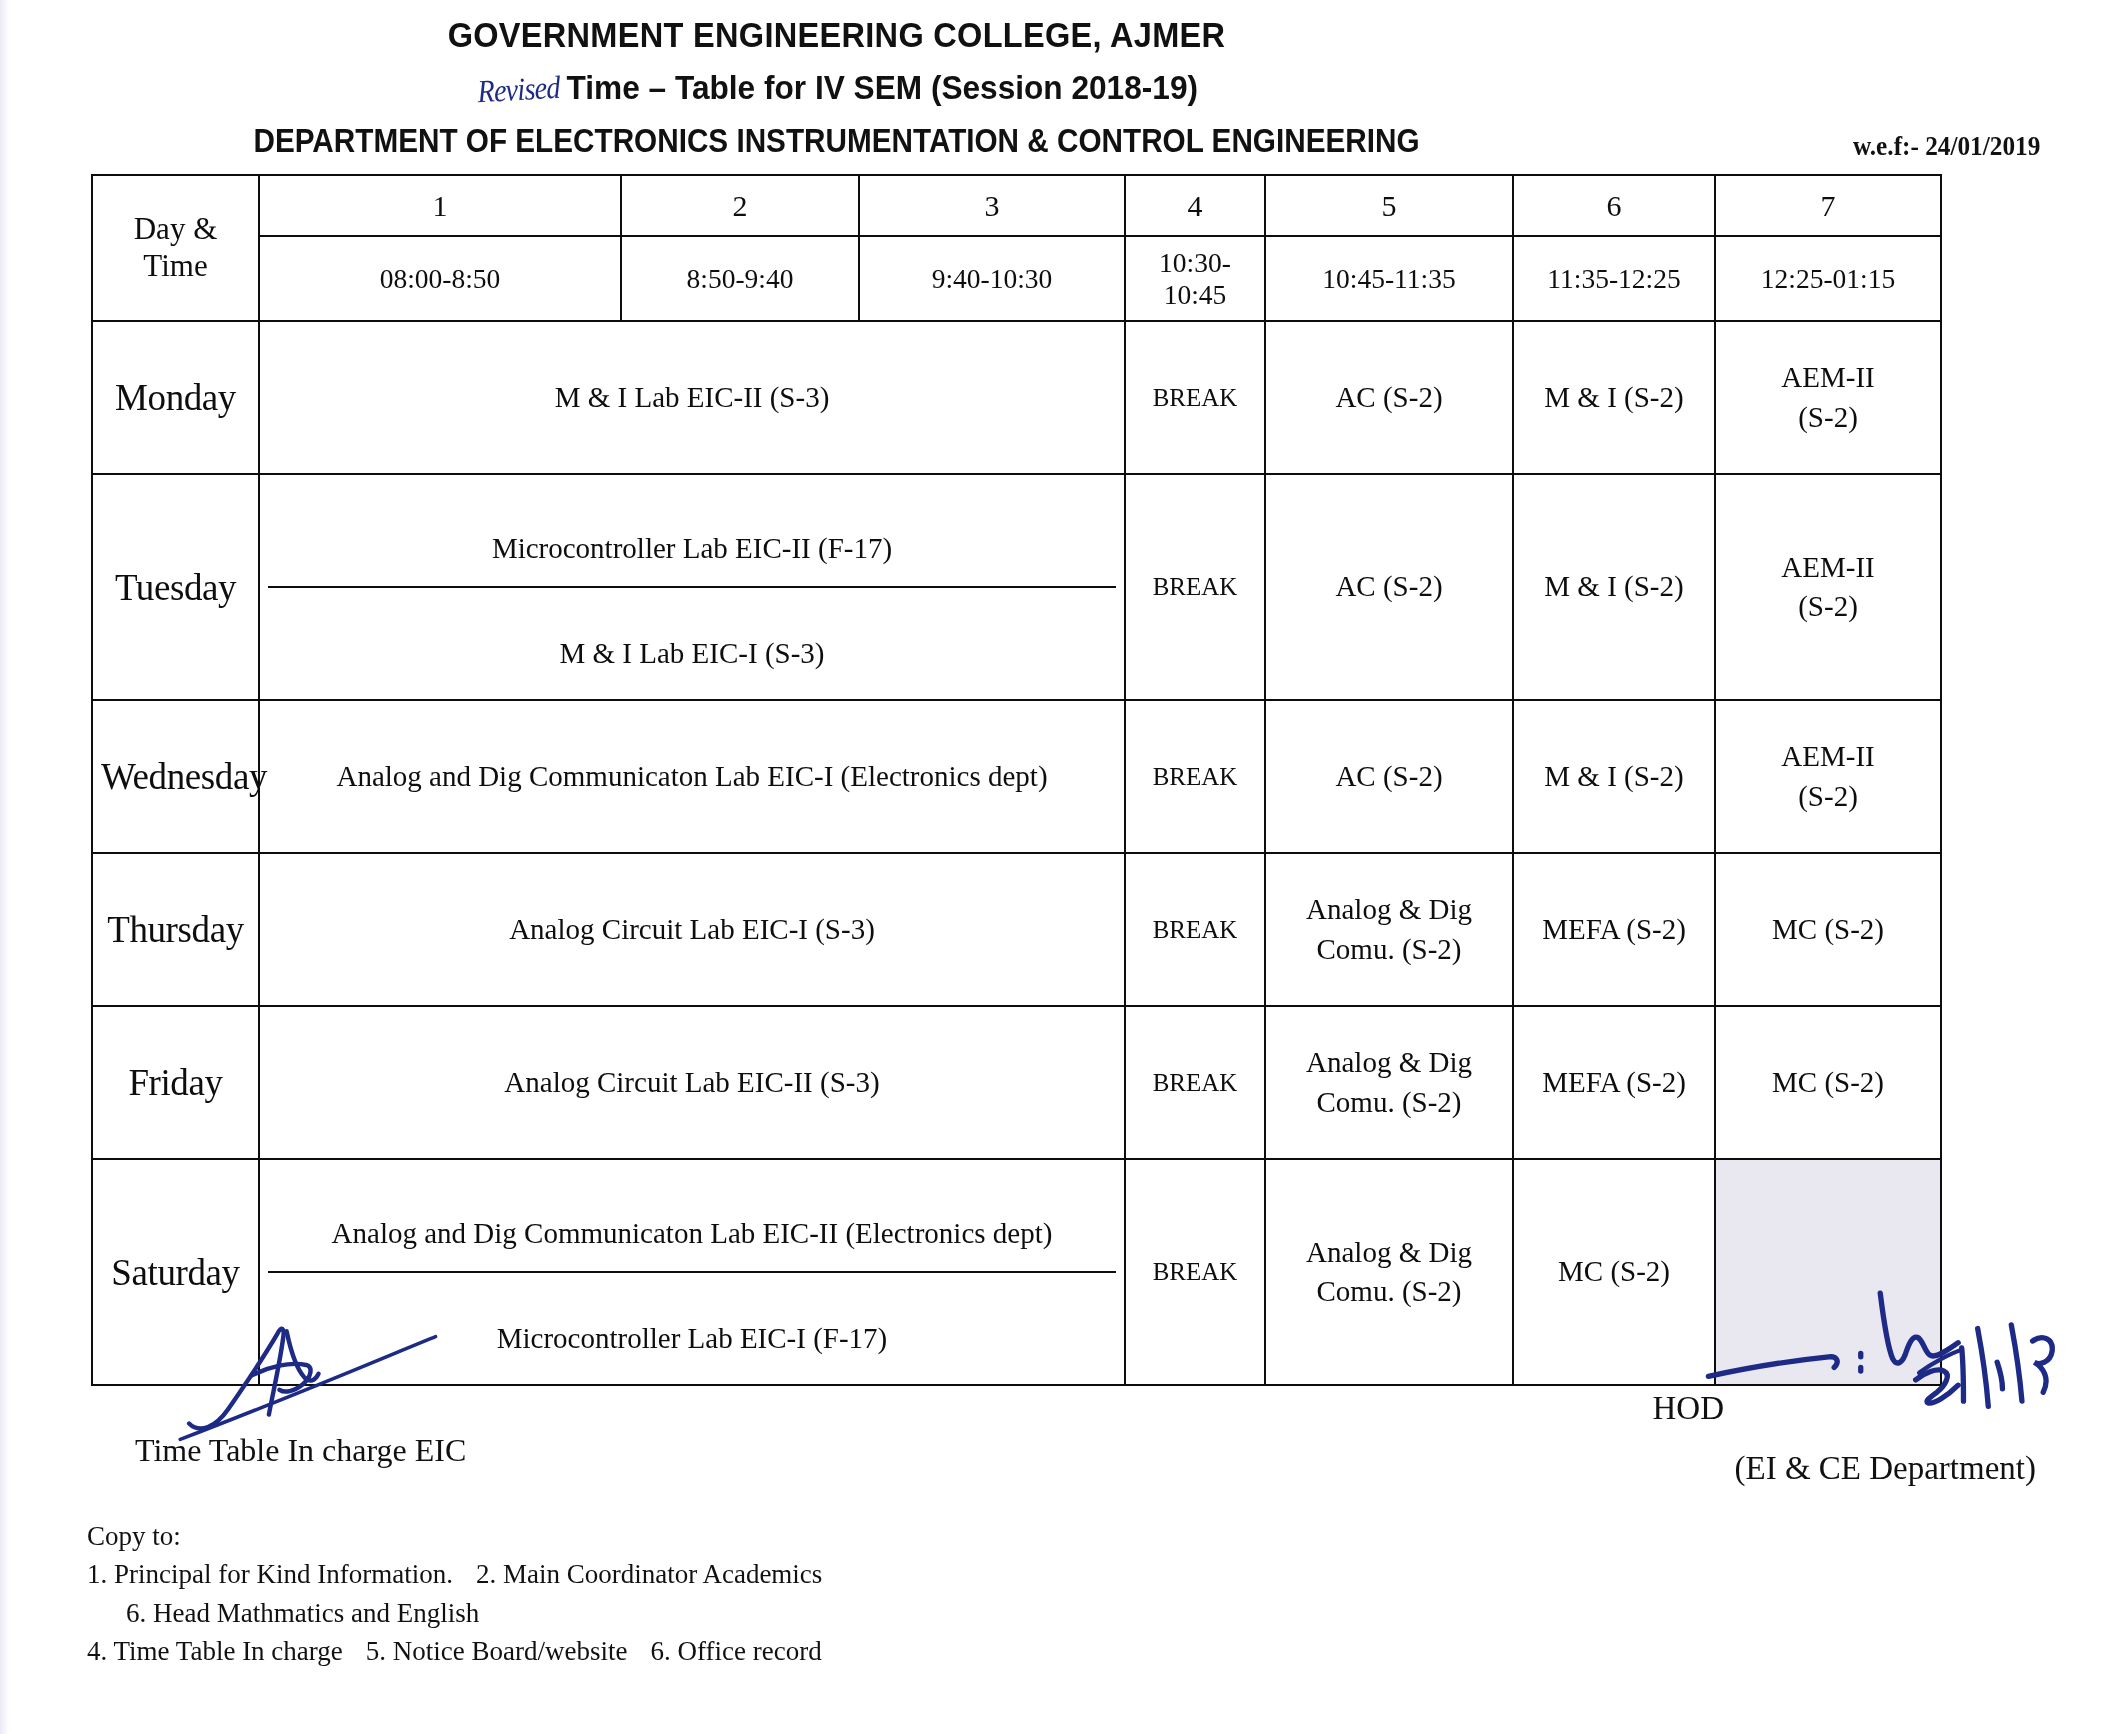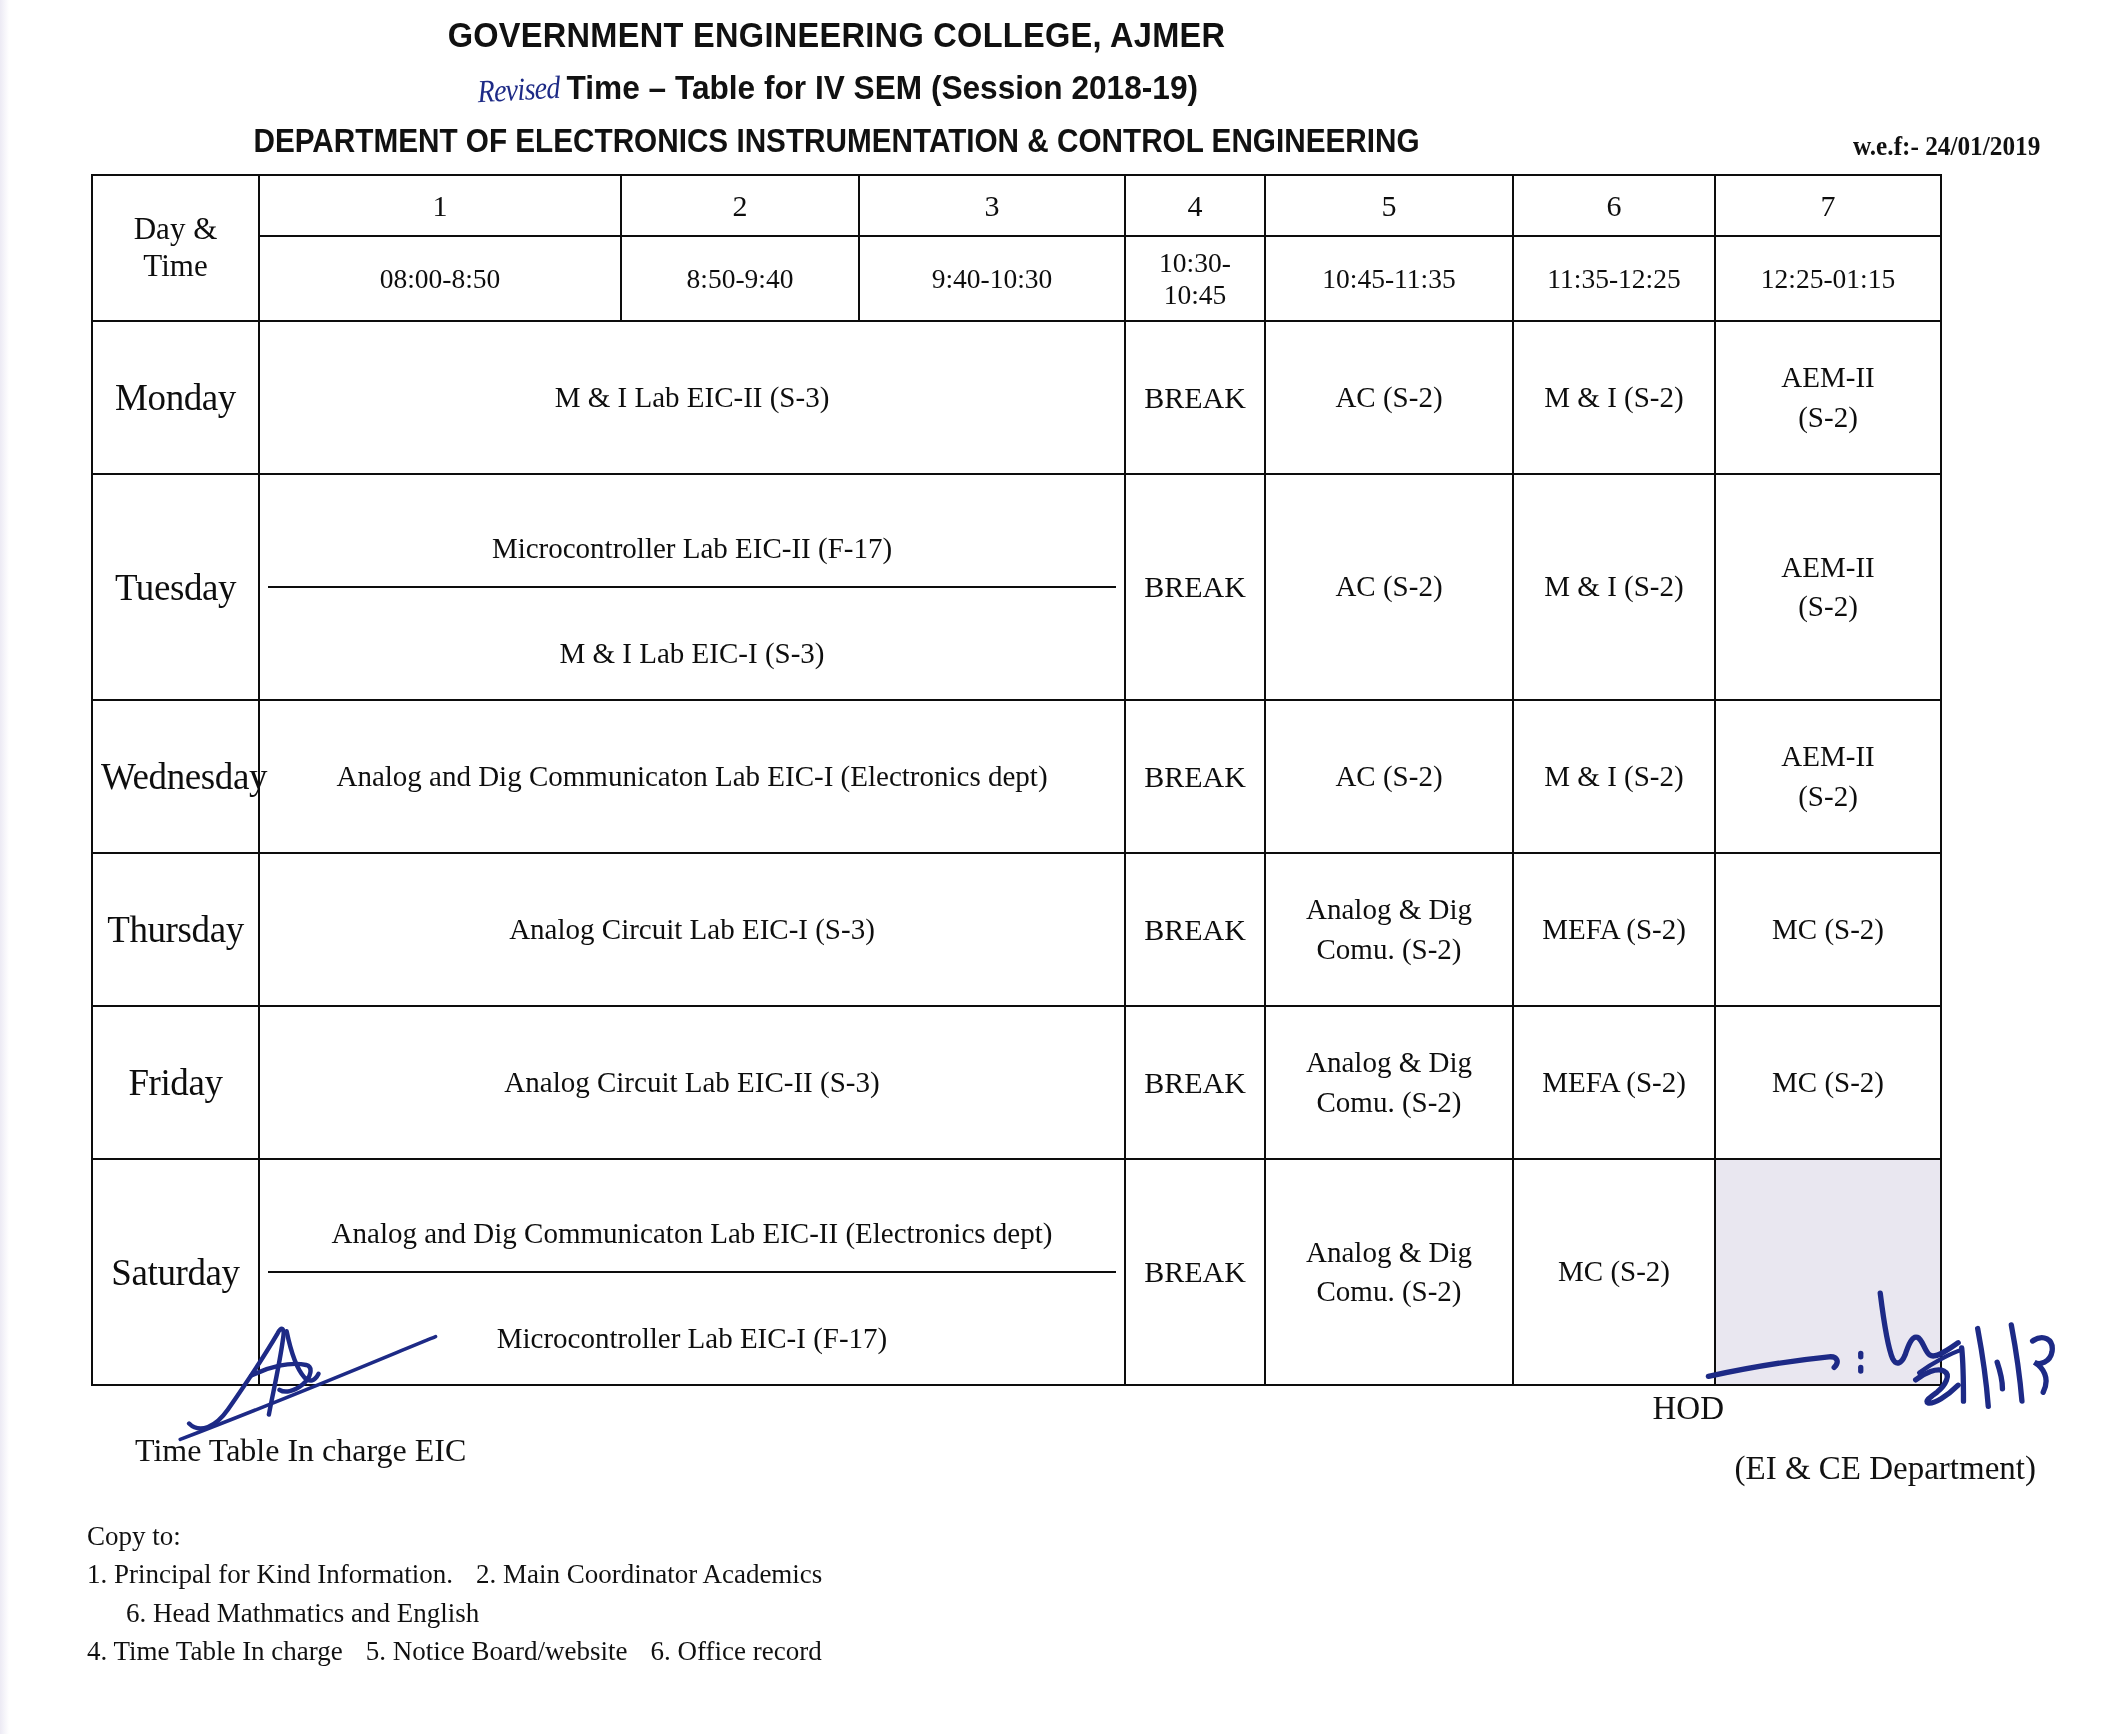--- a/index.html
+++ b/index.html
@@ -129,21 +129,21 @@
     font-weight: bold;
     font-size: 37px;
     white-space: nowrap;
     letter-spacing: -0.4px;
   }
   .lesson {
     font-size: 29px;
     line-height: 1.3;
   }
   .break-cell {
-    font-size: 30px;
+    font-size: 25px;
   }
   .row-tall { height: 153px; }
   .row-sat  { height: 142px; }
   .empty-shaded {
     background: #e9e7f0;
   }
   
   .split {
     padding: 0;
   }

